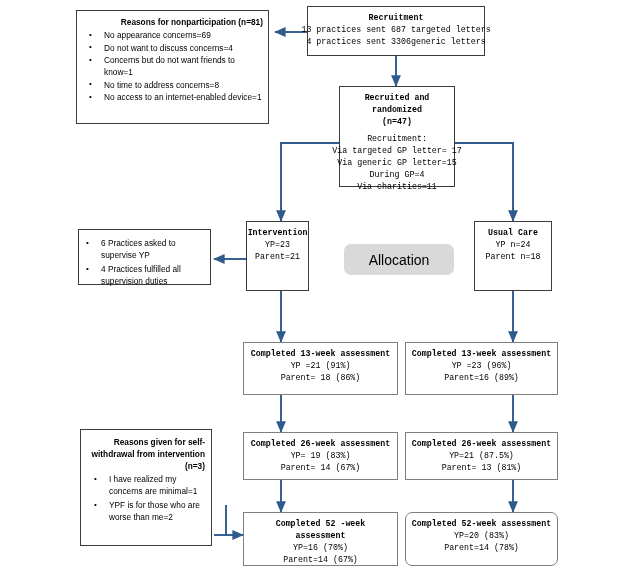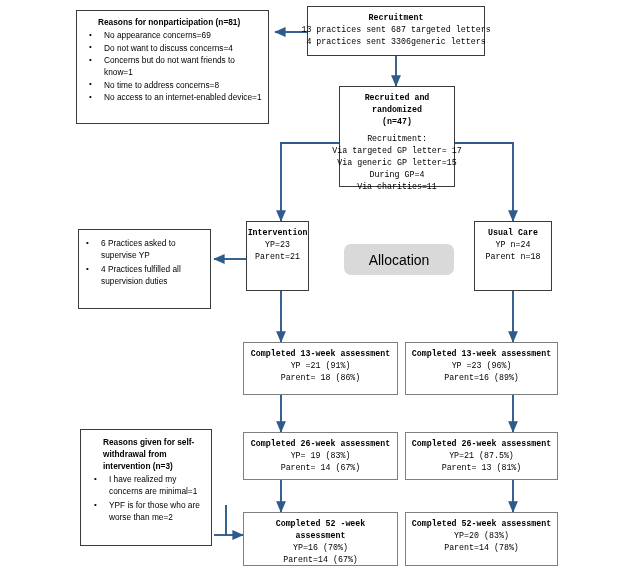--- a/index.html
+++ b/index.html
@@ -39,21 +39,22 @@
     display: flex;
     flex-direction: column;
     align-items: center;
     justify-content: flex-start;
     font-family: Liberation Mono, monospace;
   }
   .box .line { display: block; text-align: center; white-space: nowrap; }
   .hdr {
     font-weight: bold;
     display: block;
-    margin: 0 0 1px 16px;
+    margin: 0 0 1px 0;
+    text-align: right;
   }
   ul.reasons {
     list-style: none;
     margin: 0;
     padding: 0;
   }
   ul.reasons li {
     position: relative;
     padding-left: 22px;
     margin: 0 0 0.5px 0;
@@ -142,21 +143,21 @@
   <div class="box dark centered pad" style="left:339px; top:86px; width:116px; height:101px;">
     <span class="title">Recruited and randomized</span>
     <span class="title">(n=47)</span>
     <span class="line" style="margin-top:5px;">Recruitment:</span>
     <span class="line">Via targeted GP letter= 17</span>
     <span class="line">Via generic GP letter=15</span>
     <span class="line">During GP=4</span>
     <span class="line">Via charities=11</span>
   </div>
 
-  <div class="box dark" style="left:78px; top:229px; width:133px; height:80px; padding:7px 5px 4px 0;">
+  <div class="box dark" style="left:78px; top:229px; width:133px; height:56px; padding:7px 5px 4px 0;">
     <ul class="reasons">
       <li>6 Practices asked to supervise YP</li>
       <li style="margin-top:2px;">4 Practices fulfilled all supervision duties</li>
     </ul>
   </div>
 
   <div class="box dark centered pad" style="left:246px; top:221px; width:63px; height:70px;">
     <span class="title">Intervention</span>
     <span class="line">YP=23</span>
     <span class="line">Parent=21</span>
@@ -195,21 +196,21 @@
     <span class="line">YP =23 (96%)</span>
     <span class="line">Parent=16 (89%)</span>
   </div>
 
   <div class="box centered pad" style="left:405px; top:432px; width:153px; height:48px;">
     <span class="title">Completed 26-week assessment</span>
     <span class="line">YP=21 (87.5%)</span>
     <span class="line">Parent= 13 (81%)</span>
   </div>
 
-  <div class="box centered pad" style="left:405px; top:512px; width:153px; height:54px;">
+  <div class="box centered pad" style="left:405px; top:512px; width:153px; height:54px;border-radius:7px;">
     <span class="title">Completed 52-week assessment</span>
     <span class="line">YP=20 (83%)</span>
     <span class="line">Parent=14 (78%)</span>
   </div>
 
   <div class="box dark" style="left:80px; top:429px; width:132px; height:117px; padding:6px 6px 4px 6px;">
     <span class="hdr">Reasons given for self-withdrawal from intervention (n=3)</span>
     <ul class="reasons">
       <li>I have realized my concerns are minimal=1</li>
       <li style="margin-top:2px;">YPF is for those who are worse than me=2</li>

